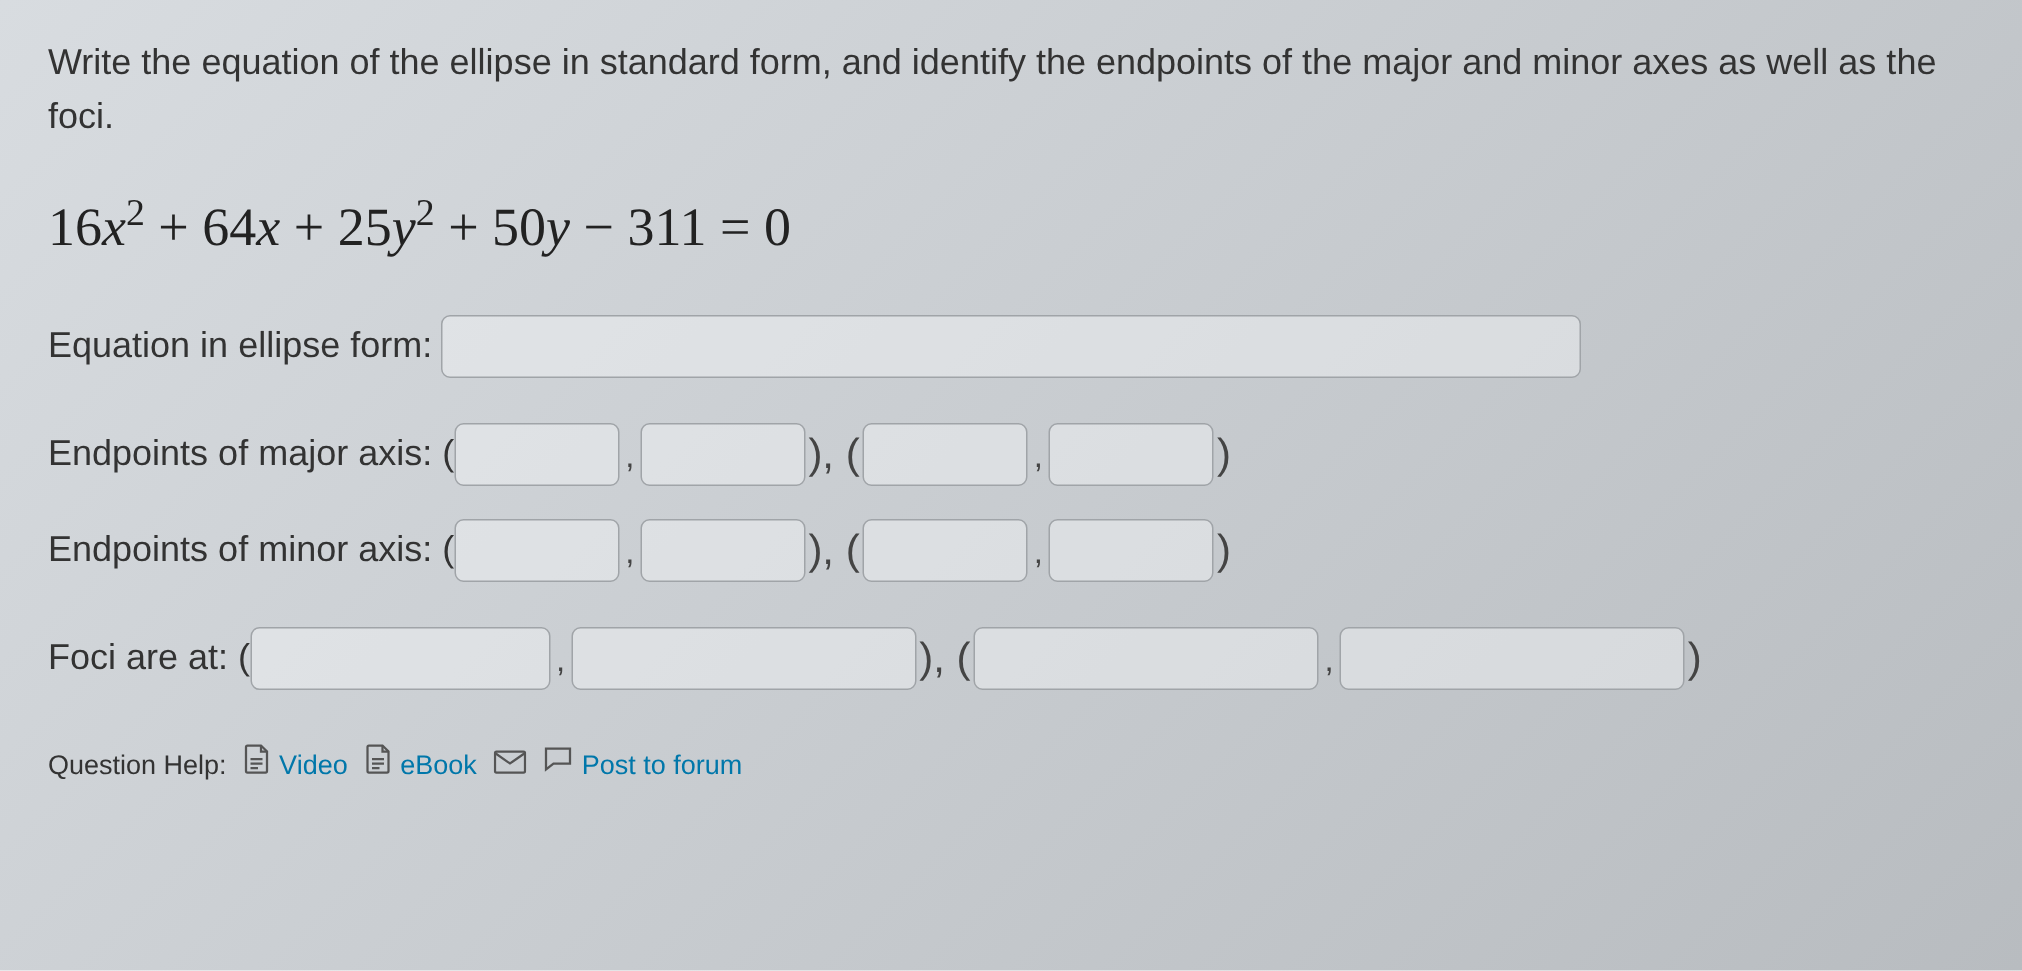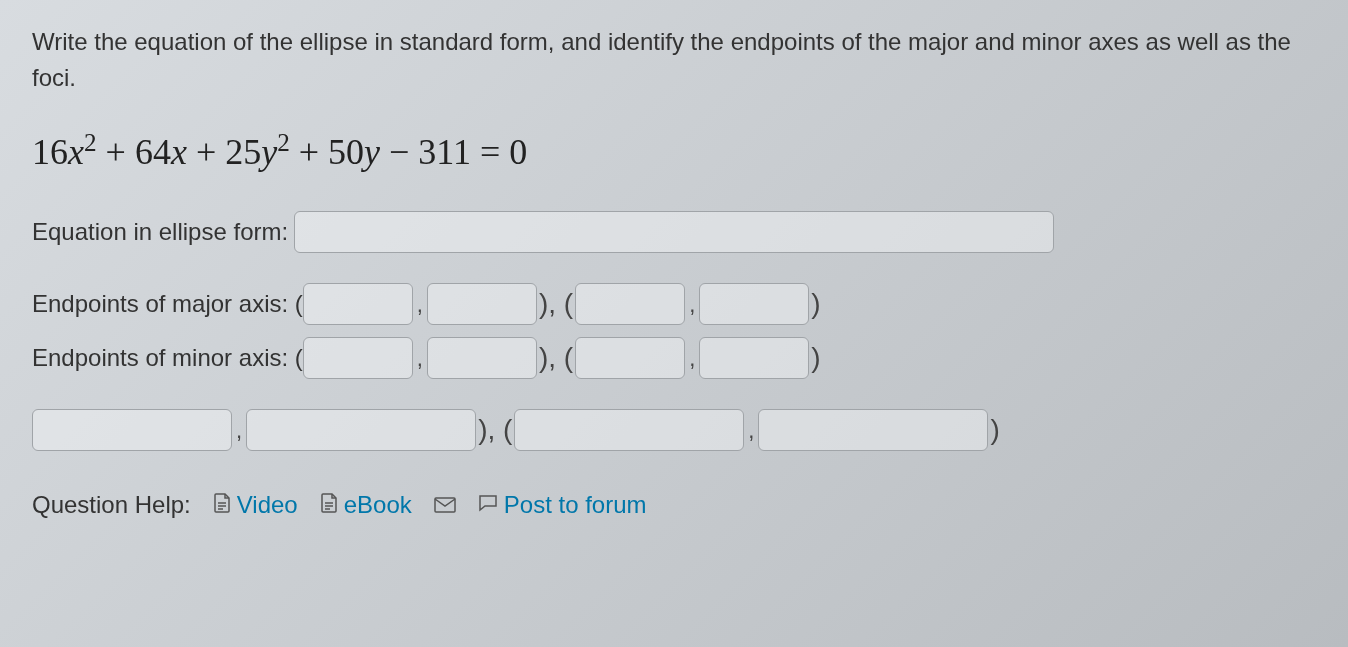--- a/index.html
+++ b/index.html
@@ -14,38 +14,38 @@
       line-height: 1.5;
     }
     .question-text { margin-bottom: 28px; color: #333; }
     .equation { 
       font-family: 'Times New Roman', serif; 
       font-size: 36px; 
       margin-bottom: 32px;
       color: #222;
     }
     .sup { font-size: 0.7em; vertical-align: super; }
-    .row { display: flex; align-items: center; margin-bottom: 12px; }
+    .row { display: flex; align-items: center; margin-bottom: 22px; }
     .row-spacer { margin-bottom: 30px; }
     .label { color: #333; }
     input[type="text"] {
       background: rgba(240,242,244,0.5);
       border: 1px solid #a0a4a8;
       border-radius: 6px;
       height: 42px;
       padding: 4px 8px;
       font-size: 20px;
     }
     .wide-input { width: 760px; margin-left: 6px; }
     .small-input { width: 110px; }
     .med-input { width: 200px; }
     .lg-input { width: 230px; }
     .paren { font-size: 28px; margin: 0 2px; color: #444; }
     .comma { font-size: 22px; margin: 0 4px; color: #444; }
-    .help-row { margin-top: 36px; display: flex; align-items: center; gap: 22px; font-size: 24px; }
+    .help-row { margin-top: 36px; display: flex; align-items: center; gap: 11px; font-size: 18px; }
     .help-label { color: #333; }
     .help-link { 
       color: #0077aa; 
       display: inline-flex; 
       align-items: center; 
       gap: 6px; 
       cursor: pointer;
       text-decoration: none;
     }
     .help-link .icon { color: #555; }
@@ -83,20 +83,21 @@
   <span class="comma">,</span>
   <input type="text" class="small-input" style="">
   <span class="paren">), (</span>
   <input type="text" class="small-input" style="">
   <span class="comma">,</span>
   <input type="text" class="small-input" style="">
   <span class="paren">)</span>
 </div>
 
 <div class="row row-spacer">
+  <span class="label">Foci are at: (</span>
   <input type="text" class="med-input" style="">
   <span class="comma">,</span>
   <input type="text" class="lg-input" style="">
   <span class="paren">), (</span>
   <input type="text" class="lg-input" style="">
   <span class="comma">,</span>
   <input type="text" class="lg-input" style="">
   <span class="paren">)</span>
 </div>
 

